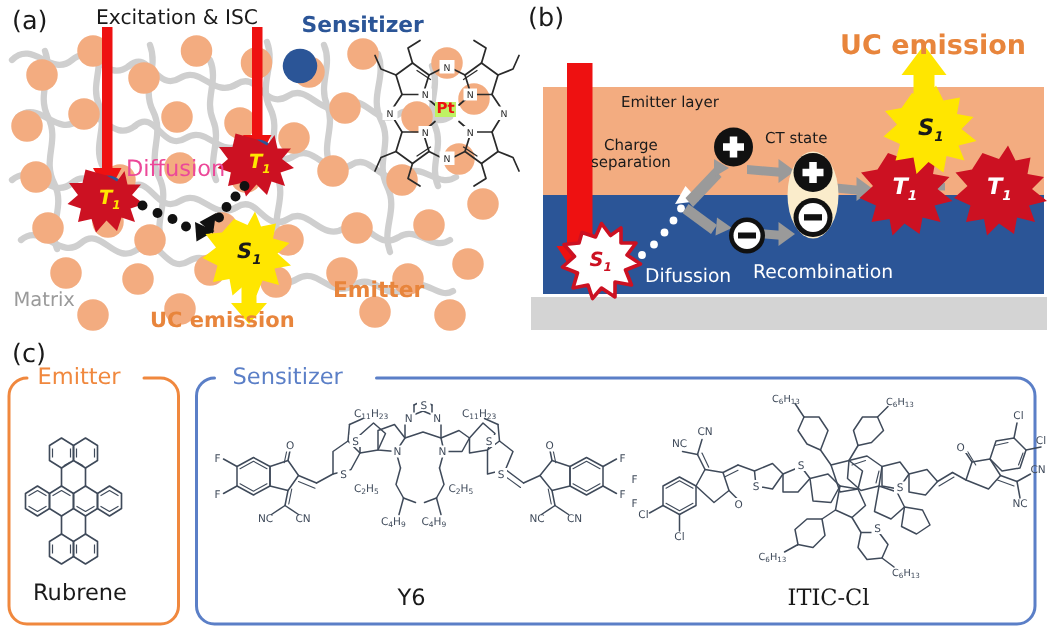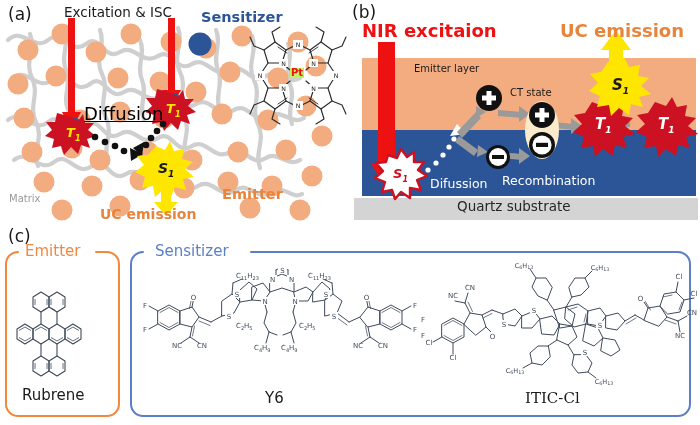--- a/index.html
+++ b/index.html
@@ -8,22 +8,22 @@
   .fig{position:absolute;left:0;top:0;width:700px;height:425px;}
   .lbl{position:absolute;white-space:nowrap;line-height:1;}
   .panelid{font-size:17px;color:#1a1a1a;}
 
   
   #panelA{position:absolute;left:0;top:0;width:350px;height:228px;}
   .aTitle{font-size:13.5px;color:#1a1a1a;}
   .aSens{font-size:14.5px;font-weight:bold;color:#2b5597;}
   .aEmit{font-size:14.5px;font-weight:bold;color:#e8853c;}
   .aUC{font-size:14px;font-weight:bold;color:#e8853c;}
-  .aMatrix{font-size:10px;color:#9a9a9a;}
-  .aDiff{font-size:18px;color:#000000;text-decoration:underline;}
+  .aMatrix{font-size:13px;color:#9a9a9a;}
+  .aDiff{font-size:15px;color:#ec4899;}
 
   
   #panelB{position:absolute;left:352px;top:0;width:348px;height:228px;}
   .bNIR{font-size:18px;font-weight:bold;color:#ee1111;}
   .bUC{font-size:18px;font-weight:bold;color:#e8853c;}
   .bDark{font-size:10px;color:#1a1a1a;}
   .bWhite{font-size:12.5px;color:#ffffff;}
   .bQz{font-size:13.5px;color:#262626;}
 
   
@@ -318,26 +318,28 @@
       <g>
         <polygon fill="#cc1122" points="303,102 314,106 320,97 325,107 335,105 333,116 344,118 336,126 346,134 334,137 338,148 326,145 324,156 314,149 306,157 304,146 292,148 295,137 284,132 293,124 285,115 296,113"></polygon>
       </g>
 
       <g>
         <polygon fill="#ffe600" points="256,62 266,66 272,57 277,67 288,65 286,76 297,78 289,86 299,94 287,97 291,107 279,104 277,115 267,108 259,116 257,105 245,107 248,96 237,91 246,83 238,74 249,72"></polygon>
       </g>
     </svg>
 
     <div class="lbl panelid" style="left:0px;top:4px;">(b)</div>
-    <div class="lbl bNIR" style="left:10px;top:22px;">NIR excitaion</div>
     <div class="lbl bUC" style="left:208px;top:22px;">UC emission</div>
 
     <div class="lbl bDark" style="left:62px;top:64px;">Emitter layer</div>
-    <div class="lbl bQz" style="left:105px;top:200px;">Quartz substrate</div>
-
+
+    <div class="lbl bDark" style="left:42px;top:92px;text-align:center;line-height:1.12;">
+      <span>Charge</span><br>
+      <span>separation</span>
+    </div>
     <div class="lbl bDark" style="left:158px;top:88px;">CT state</div>
     <div class="lbl bWhite" style="left:150px;top:175px;">Recombination</div>
     <div class="lbl bWhite" style="left:78px;top:178px;text-align:right;">Difussion</div>
 
     <div class="lbl" style="left:41px;top:167px;font-size:13px;font-style:italic;font-weight:bold;color:#cc1122;">
       <span>S</span><sub style="font-size:8px;">1</sub></div>
     <div class="lbl" style="left:260px;top:78px;font-size:15px;font-style:italic;font-weight:bold;color:#1a1a1a;">
       <span>S</span><sub style="font-size:9px;">1</sub></div>
     <div class="lbl" style="left:243px;top:117px;font-size:15px;font-style:italic;font-weight:bold;color:#ffffff;">
       <span>T</span><sub style="font-size:9px;">1</sub></div>

